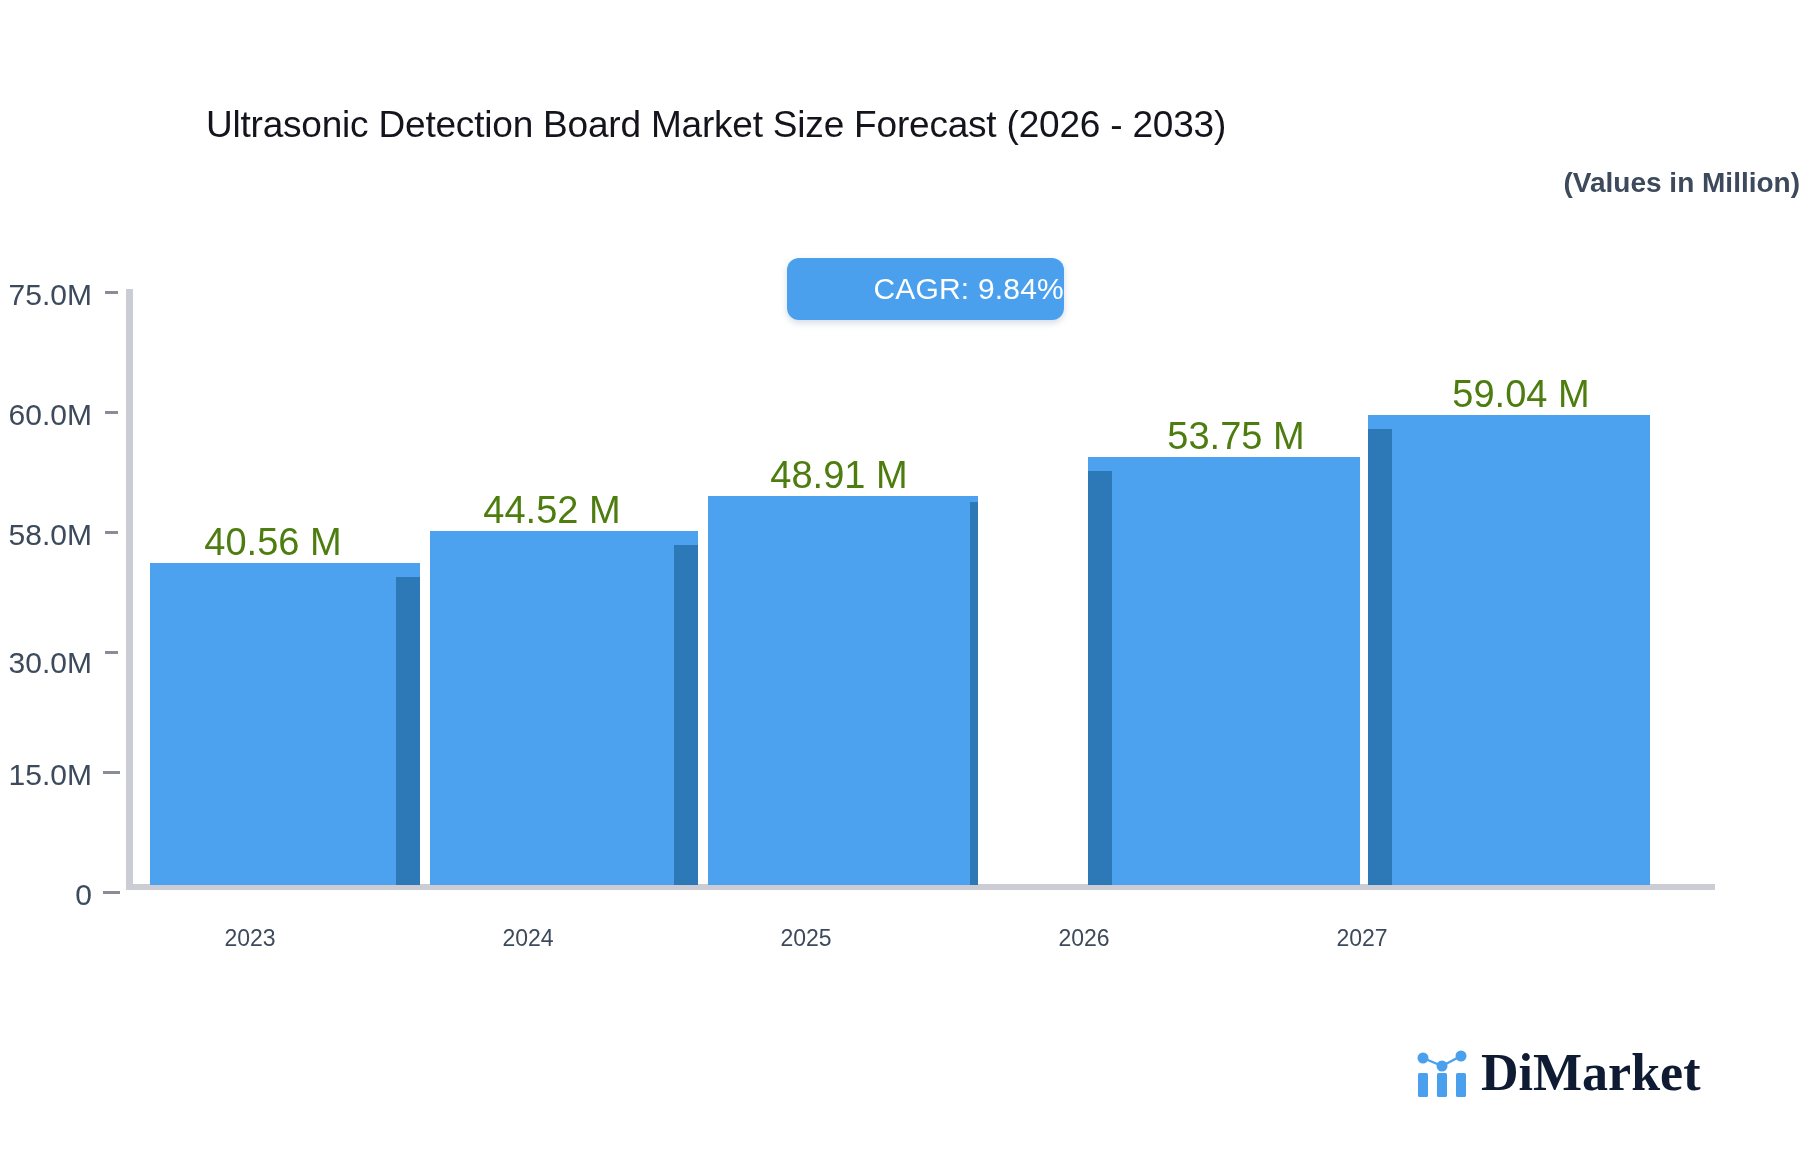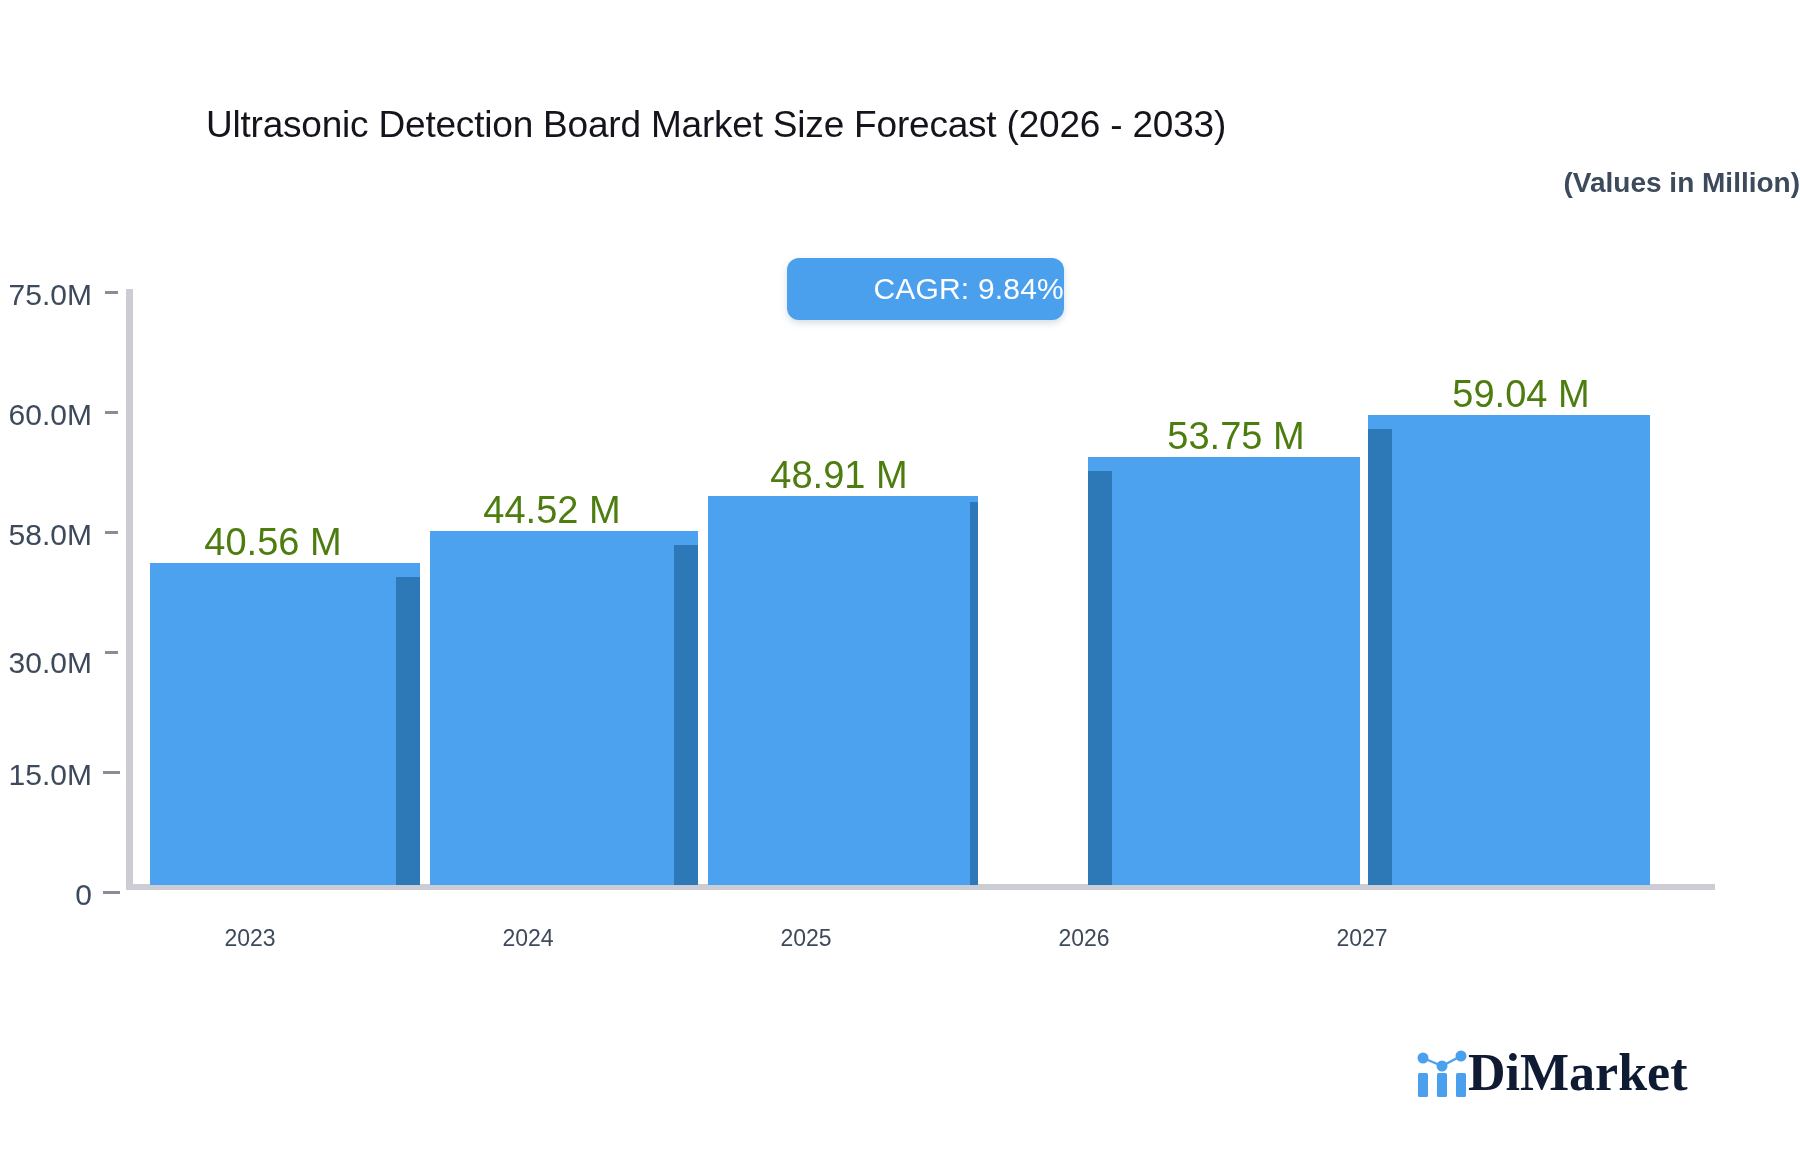--- a/index.html
+++ b/index.html
@@ -149,20 +149,21 @@
     white-space: nowrap;
   }
 
   
   .logo {
     position: absolute;
     left: 1416px;
     top: 1047px;
     display: flex;
     align-items: center;
+    gap: 13px;
   }
   .logo-text {
     font-family: "Liberation Serif", serif;
     font-size: 52px;
     font-weight: bold;
     color: #0e1b33;
     letter-spacing: 0px;
     line-height: 1;
     white-space: nowrap;
   }

